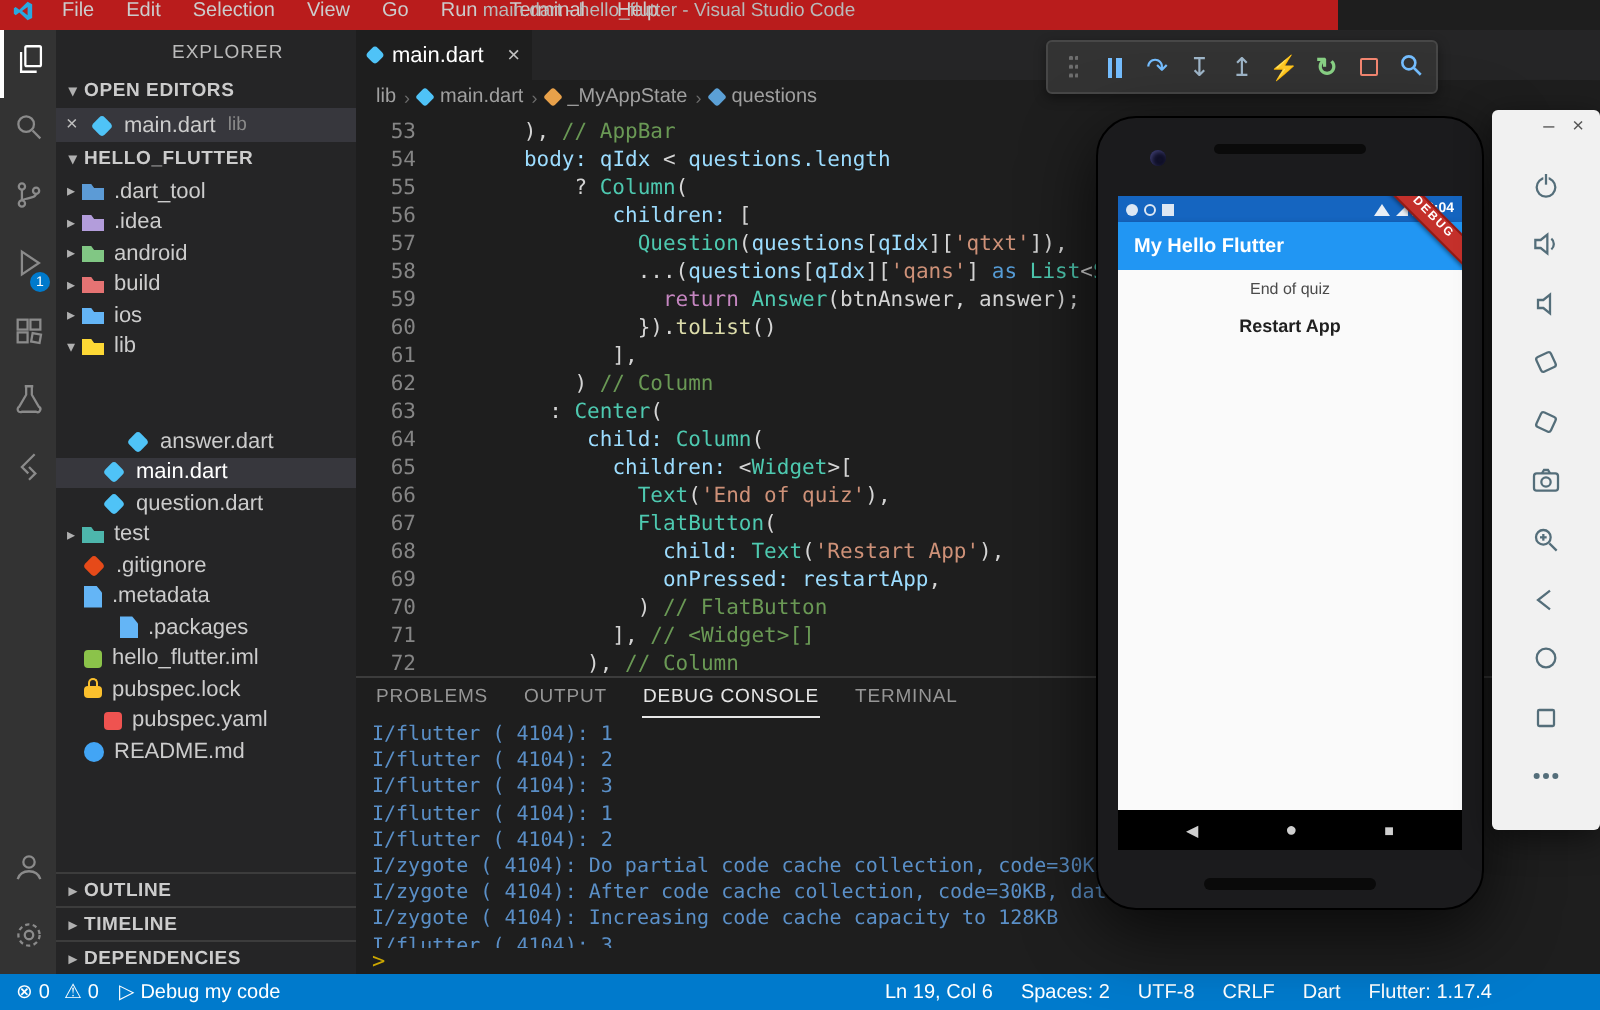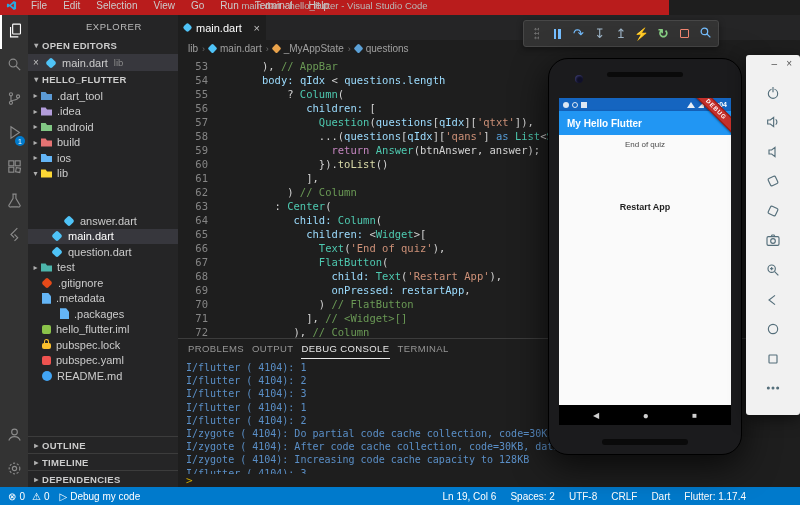--- a/index.html
+++ b/index.html
@@ -54,21 +54,21 @@
   .bc-item{display:flex;align-items:center;gap:4px;}
   .bc-ic{width:7px;height:7px;border-radius:1.5px;display:inline-block;transform:rotate(45deg);}
   .code-area{flex:none;height:281px;overflow:hidden;font-family:"DejaVu Sans Mono",monospace;font-size:10.5px;line-height:14px;padding-top:2px;}
   .code-line{display:flex;white-space:pre;}
   .ln{width:30px;text-align:right;color:#858585;flex:none;margin-right:16px;}
   .tok-p{color:#d4d4d4}.tok-c{color:#4ec9b0}.tok-r{color:#9cdcfe}.tok-v{color:#9cdcfe}
   .tok-s{color:#ce9178}.tok-k{color:#569cd6}.tok-f{color:#c586c0}.tok-m{color:#dcdcaa}.tok-cm{color:#6a9955}
 
   
   .panel{flex:1;border-top:1px solid #3c3c3c;display:flex;flex-direction:column;overflow:hidden;}
-  .panel-tabs{height:20px;display:flex;gap:8px;padding-left:10px;align-items:center;flex:none;}
+  .panel-tabs{height:20px;display:flex;gap:18px;padding-left:10px;align-items:center;flex:none;}
   .panel-tab{font-size:9.5px;letter-spacing:.4px;color:#969696;height:100%;display:flex;align-items:center;border-bottom:1px solid transparent;}
   .panel-tab.active{color:#e7e7e7;border-bottom:1px solid #e7e7e7;}
   .console{flex:1;font-family:"DejaVu Sans Mono",monospace;font-size:10px;line-height:13.2px;color:#5a8fc7;padding:2px 0 0 8px;overflow:hidden;white-space:nowrap;}
   .console-prompt{height:13px;font-family:"DejaVu Sans Mono",monospace;font-size:11px;color:#cca700;padding-left:8px;flex:none;}
 
   
   .statusbar{position:absolute;left:0;bottom:0;width:800px;height:18px;background:#007acc;color:#ffffff;display:flex;align-items:center;font-size:10px;z-index:4;padding:0 8px;}
   .sb-left{display:flex;align-items:center;gap:10px;}
   .sb-seg{display:flex;align-items:center;gap:3px;}
   .sb-right{margin-left:auto;display:flex;gap:14px;margin-right:46px;}
@@ -90,21 +90,21 @@
   .ph-status{height:13px;background:#1565c0;display:flex;align-items:center;color:#fff;font-size:7px;padding:0 4px;gap:3px;flex:none;}
   .ph-sic{width:6px;height:6px;background:#e8eef5;opacity:.95;}
   .ph-sic.c{border-radius:50%;}
   .ph-sic.o{border-radius:50%;background:transparent;border:1.2px solid #e8eef5;}
   .ph-right{margin-left:auto;display:flex;align-items:center;gap:2.5px;}
   .wifi{width:0;height:0;border-left:4px solid transparent;border-right:4px solid transparent;border-bottom:6px solid #e8eef5;}
   .sig{width:0;height:0;border-left:6px solid transparent;border-bottom:6px solid #e8eef5;}
   .batt{width:4px;height:7px;background:#e8eef5;border-radius:1px;}
   .ph-time{font-size:7px;font-weight:bold;}
   .ph-appbar{height:24px;background:#2196f3;color:#ffffff;font-size:10px;font-weight:bold;display:flex;align-items:center;padding-left:8px;flex:none;box-shadow:0 1px 3px rgba(0,0,0,.3);}
-  .ph-body{flex:1;display:flex;flex-direction:column;align-items:center;background:#fafafa;gap:44px;}
+  .ph-body{flex:1;display:flex;flex-direction:column;align-items:center;background:#fafafa;}
   .ph-line1{font-size:8px;color:#4a4a4a;margin-top:5px;}
   .ph-line2{font-size:9px;color:#1f1f1f;font-weight:bold;margin-top:9px;}
   .ph-nav{height:20px;background:#000;display:flex;align-items:center;justify-content:space-between;padding:0 34px;flex:none;}
   .ph-nav span{color:#cfcfcf;}
   .debug-banner{position:absolute;top:6px;right:-16px;width:62px;transform:rotate(45deg);background:#c4302b;border-top:1px solid #8e1b17;border-bottom:1px solid #8e1b17;color:#fff;font-size:6px;font-weight:bold;letter-spacing:1px;text-align:center;line-height:9px;box-shadow:0 1px 2px rgba(0,0,0,.4);}
 
   .emu-panel{position:absolute;left:746px;top:55px;width:54px;height:360px;background:#f1f1f1;border-radius:3px;z-index:11;box-shadow:0 4px 16px rgba(0,0,0,.5);display:flex;flex-direction:column;}
   .emu-winctl{height:17px;display:flex;justify-content:flex-end;align-items:center;gap:9px;padding:0 8px;color:#555;font-size:10px;flex:none;}
   .emu-icons{flex:1;display:flex;flex-direction:column;align-items:center;justify-content:space-evenly;padding-bottom:6px;}
   .emu-ico{width:18px;height:18px;display:flex;align-items:center;justify-content:center;color:#546e7a;font-size:13px;}
@@ -281,21 +281,21 @@
         <div class="tree-row" style="padding-left: 2px;">
           <span class="tree-arrow"></span>
           <span class="shp shp-square" style="background: rgb(139, 195, 74); color: rgb(139, 195, 74);"></span>
           <span>hello_flutter.iml</span>
         </div>
         <div class="tree-row" style="padding-left: 2px;">
           <span class="tree-arrow"></span>
           <span class="shp shp-lock" style="background: rgb(251, 192, 45); color: rgb(251, 192, 45);"></span>
           <span>pubspec.lock</span>
         </div>
-        <div class="tree-row" style="padding-left: 2px;">
+        <div class="tree-row" style="padding-left: 12px;">
           <span class="tree-arrow"></span>
           <span class="shp shp-square" style="background: rgb(239, 83, 80); color: rgb(239, 83, 80);"></span>
           <span>pubspec.yaml</span>
         </div>
         <div class="tree-row" style="padding-left: 2px;">
           <span class="tree-arrow"></span>
           <span class="shp shp-circle" style="background: rgb(66, 165, 245); color: rgb(66, 165, 245);"></span>
           <span>README.md</span>
         </div>
       </div>

